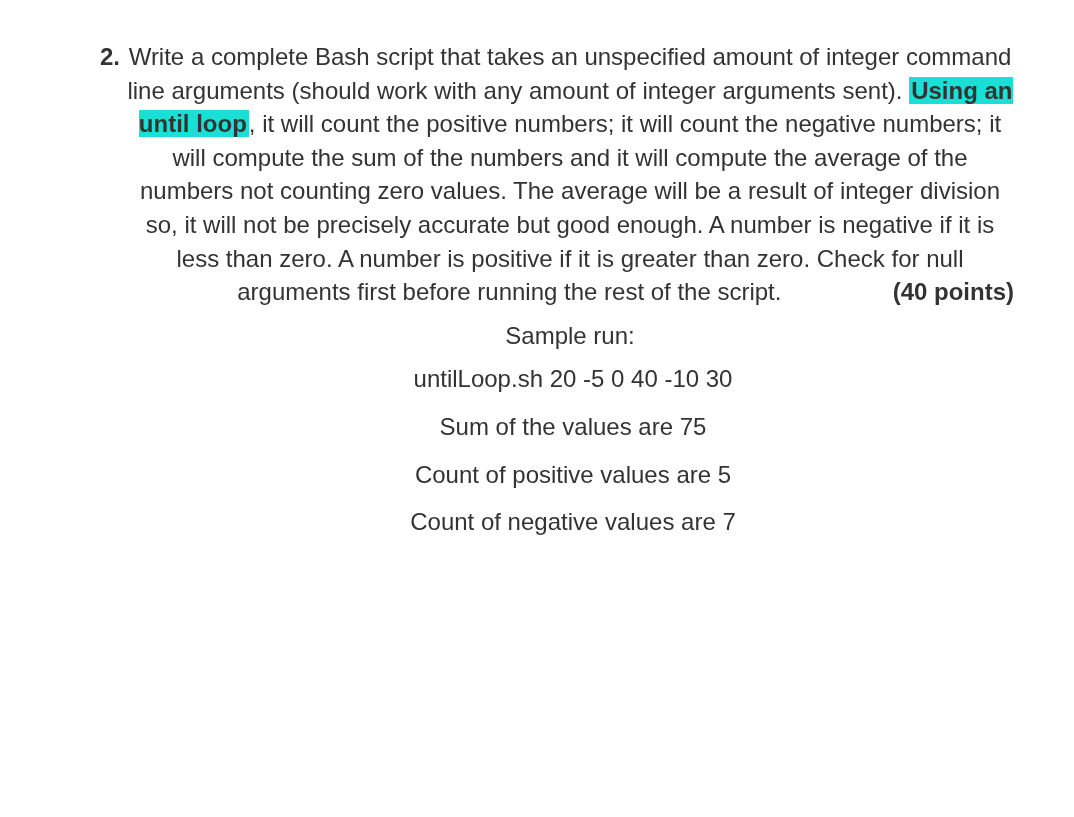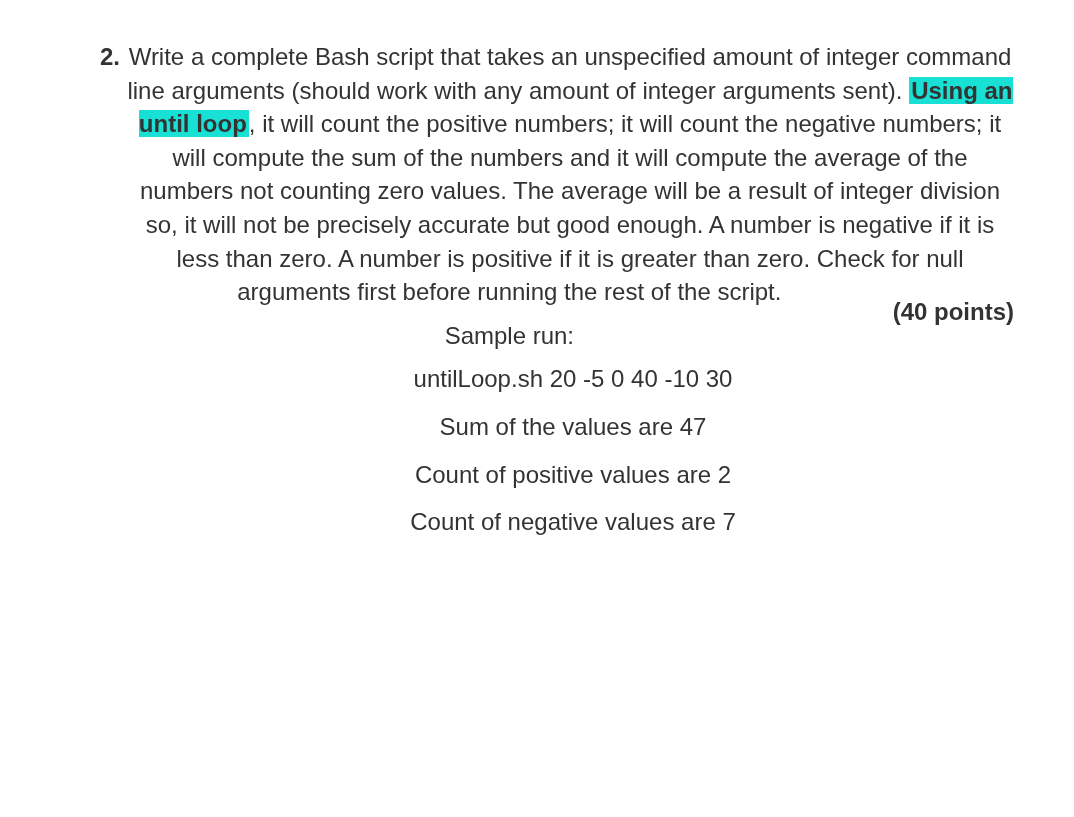--- a/index.html
+++ b/index.html
@@ -36,21 +36,20 @@
     text-align: center;
   }
   .hl {
     background: #18e0d4;
     font-weight: 700;
     padding: 0 2px;
   }
   .pts {
     float: right;
     font-weight: 700;
-    margin-top: 20px;
   }
   .bold {
     font-weight: 400;
   }
   .run-line {
     margin: 6px 0 14px 6px;
   }
 </style>
 </head>
 <body>
@@ -62,22 +61,22 @@
 
       <p class="para">
         <span>Write a complete Bash script that takes an unspecified amount of integer command line arguments (should work with any amount of integer arguments sent). </span><span class="hl">Using an until loop</span><span>, it will count the positive numbers; it will count the negative numbers; it will compute the sum of the numbers and it will compute the average of the numbers not counting zero values. The average will be a result of integer division so, it will not be precisely accurate but good enough. A number is negative if it is less than zero. A number is positive if it is greater than zero. Check for null arguments first before running the rest of the script.</span>
         <span class="pts">(40 points)</span>
       </p>
 
       <p class="para bold">Sample run:</p>
 
       <p class="para run-line">untilLoop.sh 20  -5  0  40  -10  30</p>
 
-      <p class="para run-line">Sum of the values are 47</p>
+      <p class="para run-line">Sum of the values are 75</p>
 
-      <p class="para run-line">Count of positive values are 2</p>
+      <p class="para run-line">Count of positive values are 5</p>
 
       <p class="para run-line">Count of negative values are 7</p>
 
 
     </div>
   </div>
 </div>
 
 </body></html>

